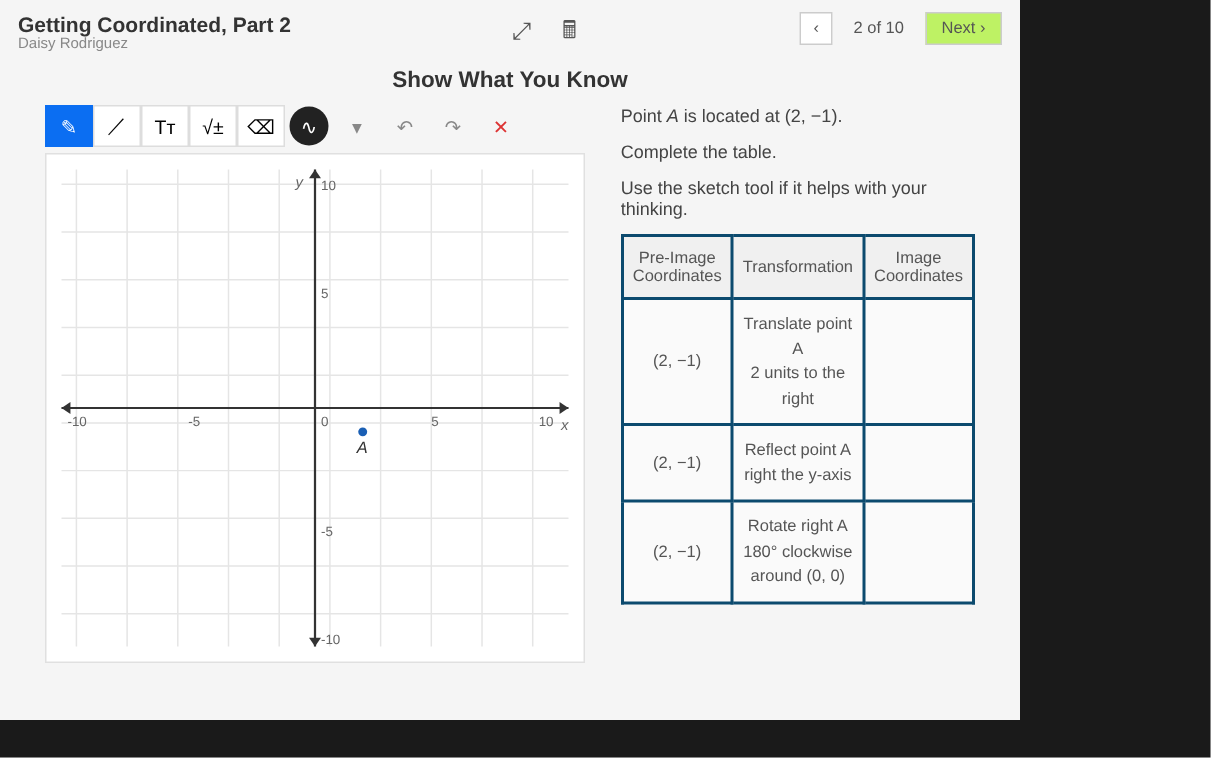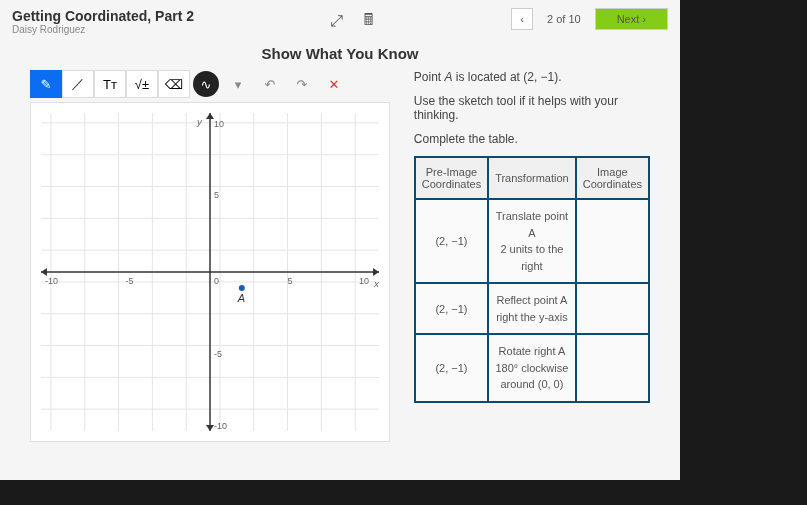--- a/index.html
+++ b/index.html
@@ -6,21 +6,21 @@
 body{background:#1a1a1a;width:807px;height:505px;overflow:hidden}
 .screen{background:#f5f5f5;width:680px;height:480px;position:relative}
 .header{padding:8px 12px 4px;display:flex;justify-content:space-between;align-items:flex-start}
 .header-left{}
 .lesson-title{font-size:14px;font-weight:600;color:#333}
 .student-name{font-size:10px;color:#888}
 .header-center{display:flex;gap:14px;align-items:center;margin-top:4px}
 .header-right{display:flex;gap:6px;align-items:center}
 .pager-btn{border:1px solid #ccc;background:#fff;padding:4px 8px;font-size:11px;color:#555;cursor:pointer}
 .pager-count{font-size:11px;color:#555;padding:4px 8px}
-.next-btn{border:1px solid #ccc;background:#84cc16;padding:4px 21px;font-size:11px;color:#555;cursor:pointer}
+.next-btn{border:1px solid #ccc;background:#bef264;padding:4px 10px;font-size:11px;color:#555;cursor:pointer}
 .section-title{text-align:center;font-size:15px;font-weight:600;color:#333;margin:6px 16px 8px}
 .content{display:flex;gap:20px;padding:0 30px}
 .left-panel{width:370px}
 .toolbar{display:flex;gap:0;align-items:center;margin-bottom:4px}
 .tool{width:32px;height:28px;display:flex;align-items:center;justify-content:center;border:1px solid #ddd;background:#fff;font-size:13px;cursor:pointer}
 .tool.active{background:#0b6ef2;color:#fff;border-color:#0b6ef2}
 .tool.dark{background:#222;color:#fff;border-radius:50%;width:26px;height:26px;border:none;margin:0 3px}
 .tool.plain{border:none;background:none;color:#888}
 .graph-wrap{position:relative;width:360px;height:340px;background:#fff;border:1px solid #e0e0e0}
 .graph-wrap svg{width:100%;height:100%}
@@ -116,22 +116,22 @@
           <circle cx="212" cy="186" r="3" fill="#1a5fb4"></circle>
           <text x="208" y="200" font-size="11" fill="#333" font-style="italic">A</text>
         </svg>
       </div>
     </div>
 
     <div class="right-panel">
       <div class="prompt-line">
         <span>Point </span><em>A</em><span> is located at </span><span>(2, −1)</span><span>.</span>
       </div>
+      <div class="prompt-line">Complete the table.</div>
       <div class="prompt-line">Use the sketch tool if it helps with your thinking.</div>
-      <div class="prompt-line">Complete the table.</div>
 
       <table class="table">
         <thead>
           <tr>
             <th>Pre-Image Coordinates</th>
             <th>Transformation</th>
             <th>Image Coordinates</th>
           </tr>
         </thead>
         <tbody>

